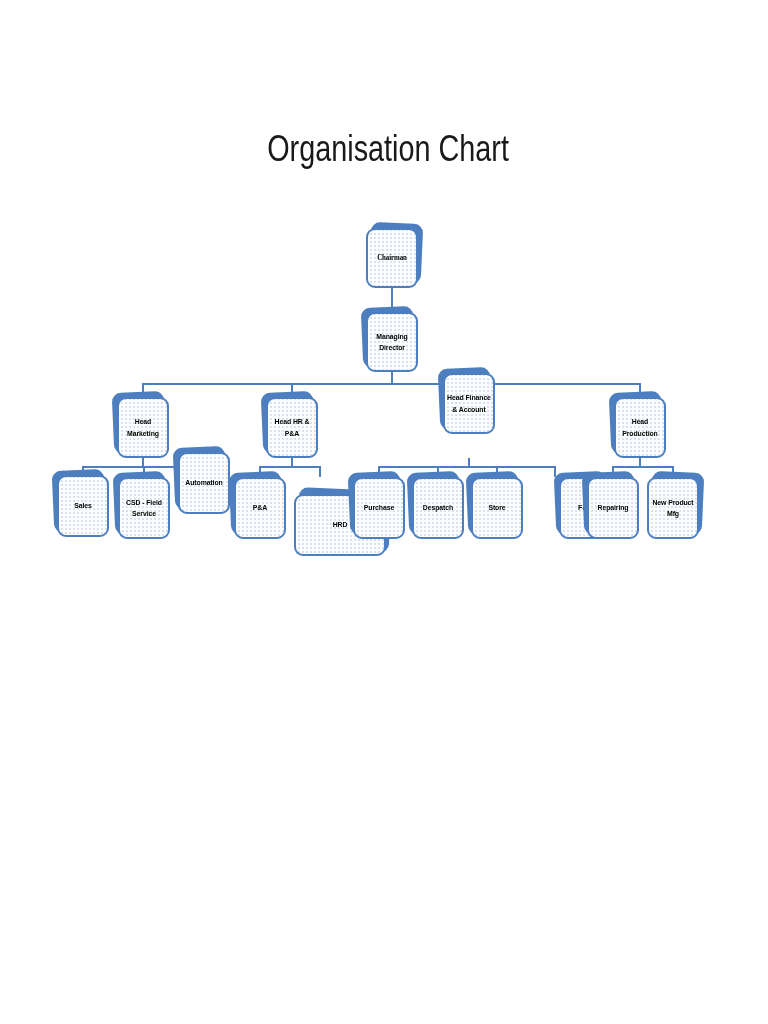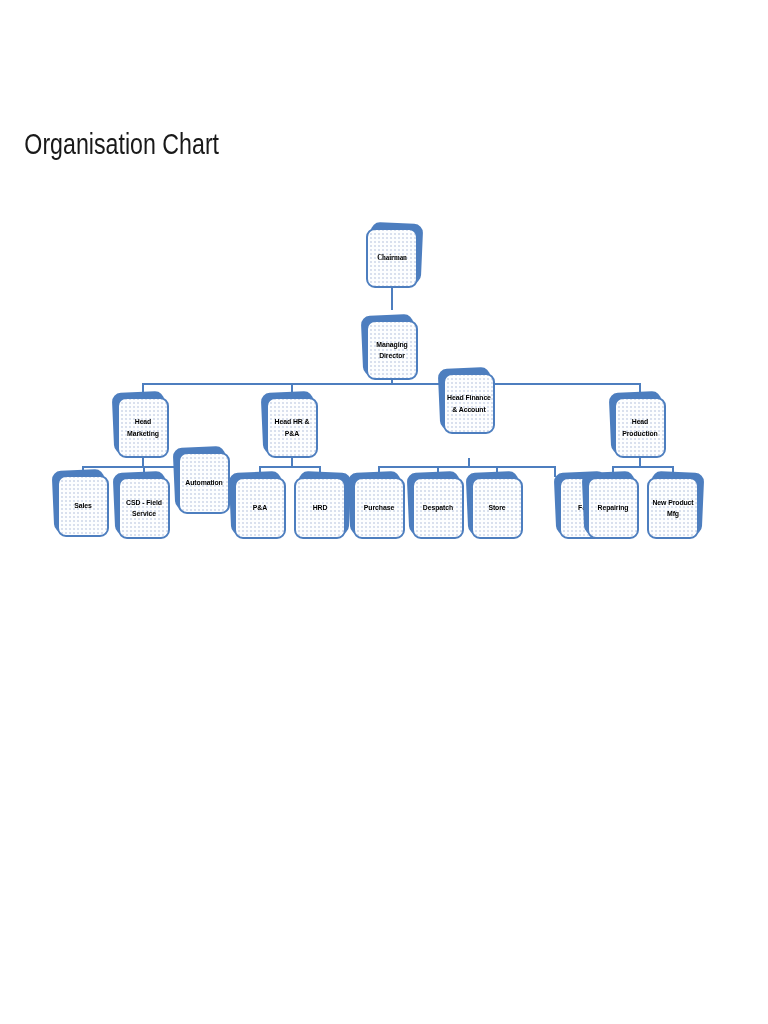--- a/index.html
+++ b/index.html
@@ -8,26 +8,26 @@
     width: 768px;
     height: 1024px;
     background: #ffffff;
     font-family: "Liberation Sans", sans-serif;
     overflow: hidden;
     --blue: #4d7ebf;
   }
   .doc-title {
     position: absolute;
     top: 128px;
-    left: 0;
+    left: 12px;
     width: 752px;
     margin: 0;
-    text-align: left;
+    text-align: center;
     font-weight: 500;
-    font-size: 29px;
+    font-size: 36px;
     color: #191919;
   }
   .doc-title .t-inner {
     display: inline-block;
     transform: scaleX(0.80);
     transform-origin: 50% 50%;
     letter-spacing: 0px;
   }
   .node { position: absolute; z-index: 2; }
   .node .back {
@@ -72,21 +72,21 @@
 
 <div class="canvas" style="--blue: #4d7ebf;">
   <h1 class="doc-title"><span class="t-inner">Organisation Chart</span></h1>
   <div id="chart">
       <div class="node alt" style="left: 366px; top: 228px; width: 52px; height: 60px; font-family: Liberation Serif, serif;">
         <div class="back"></div>
         <div class="face">
           <span class="node-label">Chairman</span>
         </div>
       </div>
-      <div class="node" style="left: 366px; top: 320px; width: 52px; height: 60px;">
+      <div class="node" style="left: 366px; top: 312px; width: 52px; height: 60px;">
         <div class="back"></div>
         <div class="face">
           <span class="node-label">Managing
 Director</span>
         </div>
       </div>
       <div class="node" style="left: 117px; top: 397px; width: 52px; height: 61px;">
         <div class="back"></div>
         <div class="face">
           <span class="node-label">Head
@@ -132,21 +132,21 @@
         <div class="face">
           <span class="node-label">Automation</span>
         </div>
       </div>
       <div class="node" style="left: 234px; top: 477px; width: 52px; height: 62px;">
         <div class="back"></div>
         <div class="face">
           <span class="node-label">P&amp;A</span>
         </div>
       </div>
-      <div class="node alt" style="left: 294px; top: 477px; width: 52px; height: 62px;">
+      <div class="node alt" style="left: 294px; top: 494px; width: 52px; height: 62px; padding-left: 40px;">
         <div class="back"></div>
         <div class="face">
           <span class="node-label">HRD</span>
         </div>
       </div>
       <div class="node" style="left: 353px; top: 477px; width: 52px; height: 62px;">
         <div class="back"></div>
         <div class="face">
           <span class="node-label">Purchase</span>
         </div>

